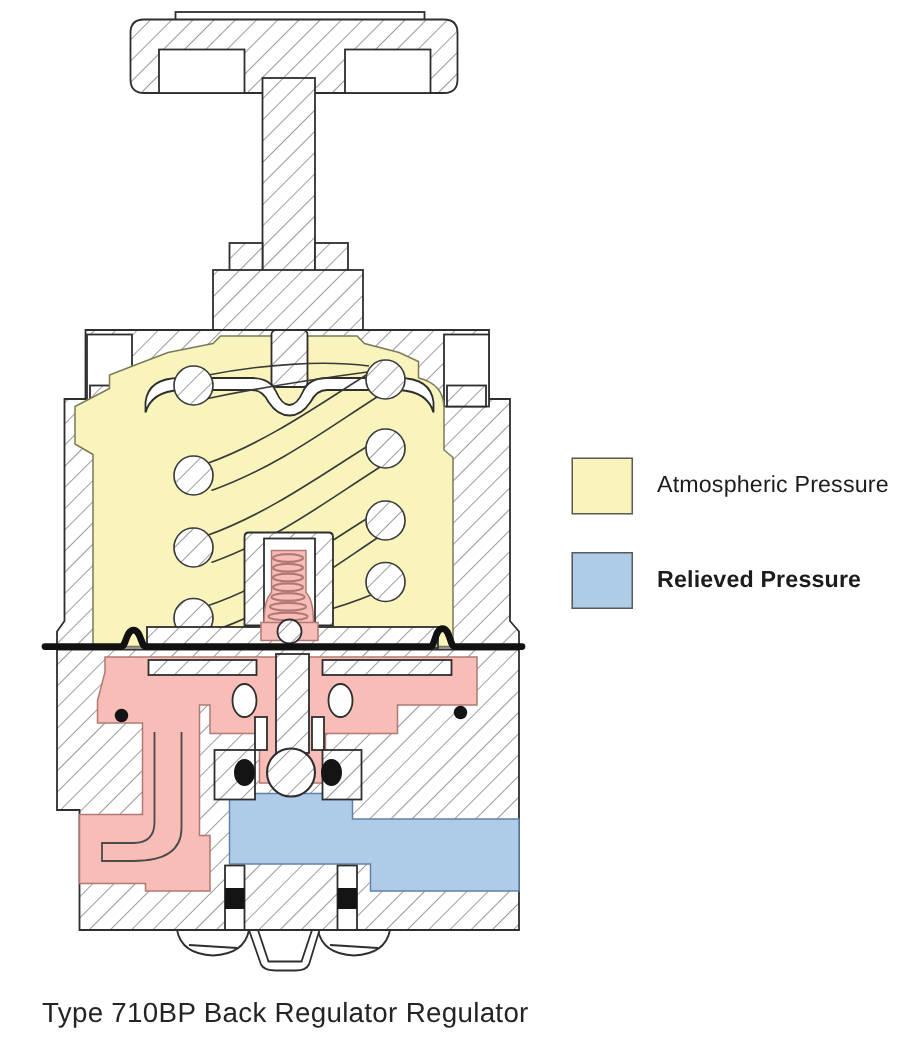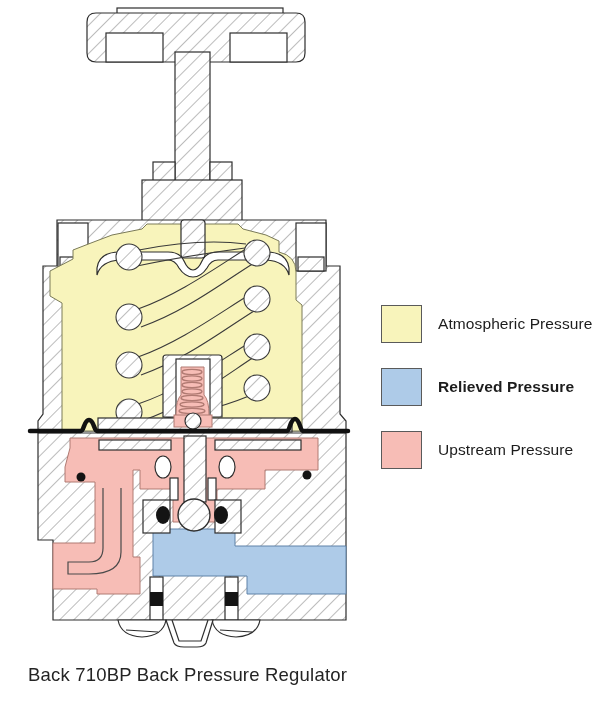--- a/index.html
+++ b/index.html
@@ -167,20 +167,16 @@
 
   <div class="legend">
     <div class="legend-row row-0">
       <div class="swatch" style="background: rgb(248, 244, 187);"></div>
       <div class="lab">Atmospheric Pressure</div>
     </div>
     <div class="legend-row row-1">
       <div class="swatch" style="background: rgb(174, 203, 232);"></div>
       <div class="lab">Relieved Pressure</div>
     </div>
-    <div class="legend-row row-2">
-      <div class="swatch" style="background: rgb(247, 189, 182);"></div>
-      <div class="lab">Upstream Pressure</div>
-    </div>
   </div>
 
-  <div class="title">Back 710BP Back Pressure Regulator</div>
+  <div class="title">Type 710BP Back Regulator Regulator</div>
 </div>
 
 </body></html>

